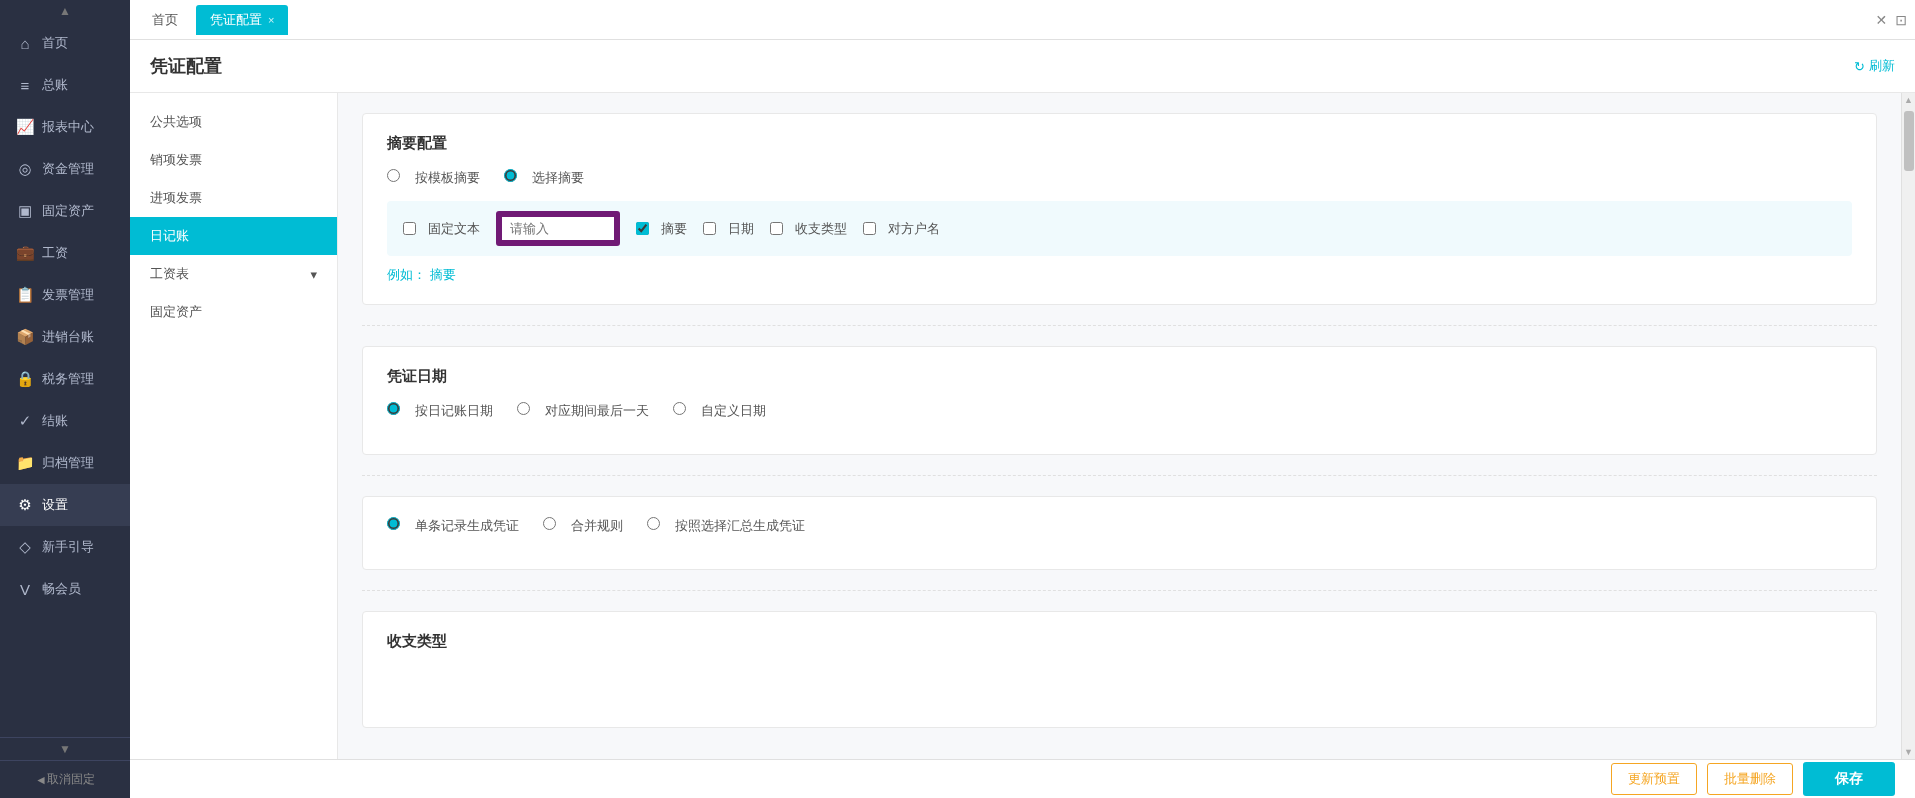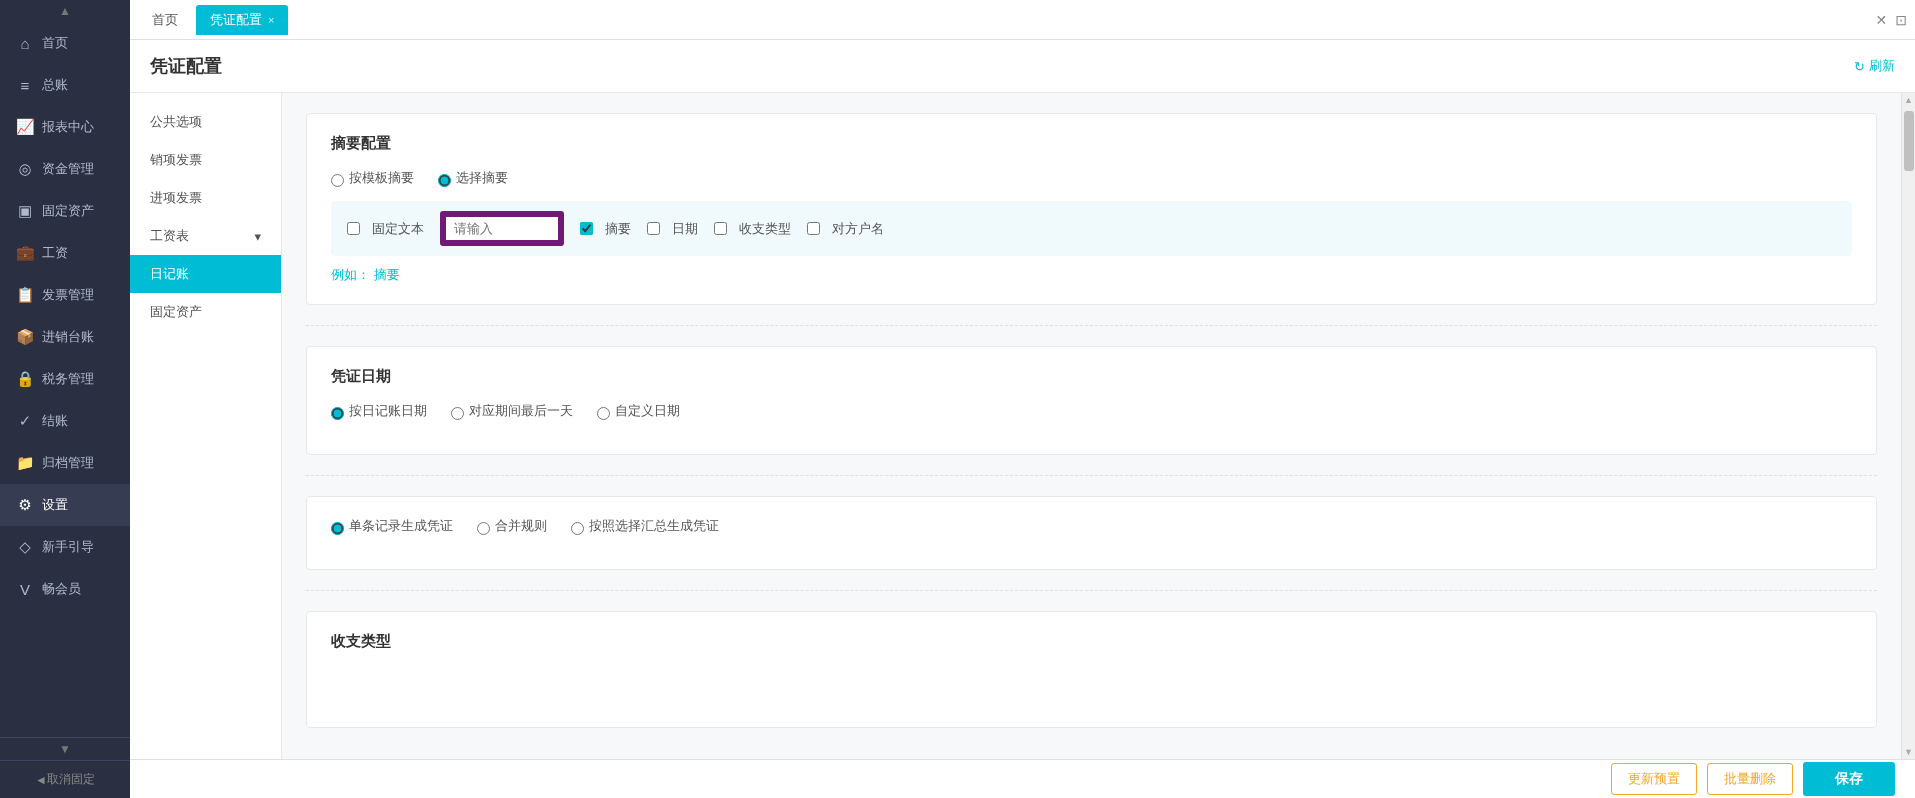--- a/index.html
+++ b/index.html
@@ -103,21 +103,21 @@
 
     
     .inner-layout {
       display: flex;
       flex: 1;
       overflow: hidden;
     }
 
     
     .left-nav {
-      width: 152px;
+      width: 208px;
       background: #fff;
       border-right: 1px solid #e8e8e8;
       padding: 10px 0;
       flex-shrink: 0;
     }
     .left-nav-item {
       padding: 10px 20px;
       font-size: 13px;
       color: #555;
       cursor: pointer;
@@ -155,21 +155,21 @@
     }
 
     
     .radio-group {
       display: flex;
       gap: 24px;
       align-items: center;
       margin-bottom: 14px;
     }
     .radio-label {
-      display: flex; align-items: flex-end; gap: 5px; cursor: pointer; font-size: 13px; color: #555;
+      display: flex; align-items: flex-start; gap: 15px; cursor: pointer; font-size: 13px; color: #555;
     }
     .radio-label input[type="radio"] { accent-color: #00bcd4; cursor: pointer; }
 
     
     .checkbox-row {
       display: flex;
       align-items: center;
       gap: 16px;
       margin-bottom: 10px;
       padding: 10px 16px;
@@ -358,26 +358,26 @@
     <div class="left-nav">
       <div class="left-nav-item">
         <span>公共选项</span>
       </div>
       <div class="left-nav-item">
         <span>销项发票</span>
       </div>
       <div class="left-nav-item">
         <span>进项发票</span>
       </div>
+      <div class="left-nav-item active">
+        <span>日记账</span>
+      </div>
       <div class="left-nav-item">
         <span>工资表</span>
         <span>▾</span>
-      </div>
-      <div class="left-nav-item active">
-        <span>日记账</span>
       </div>
       <div class="left-nav-item">
         <span>固定资产</span>
       </div>
     </div>
 
     <div style="display:flex; flex:1; overflow:hidden;">
       <div class="right-content">
 
         <div class="section">

